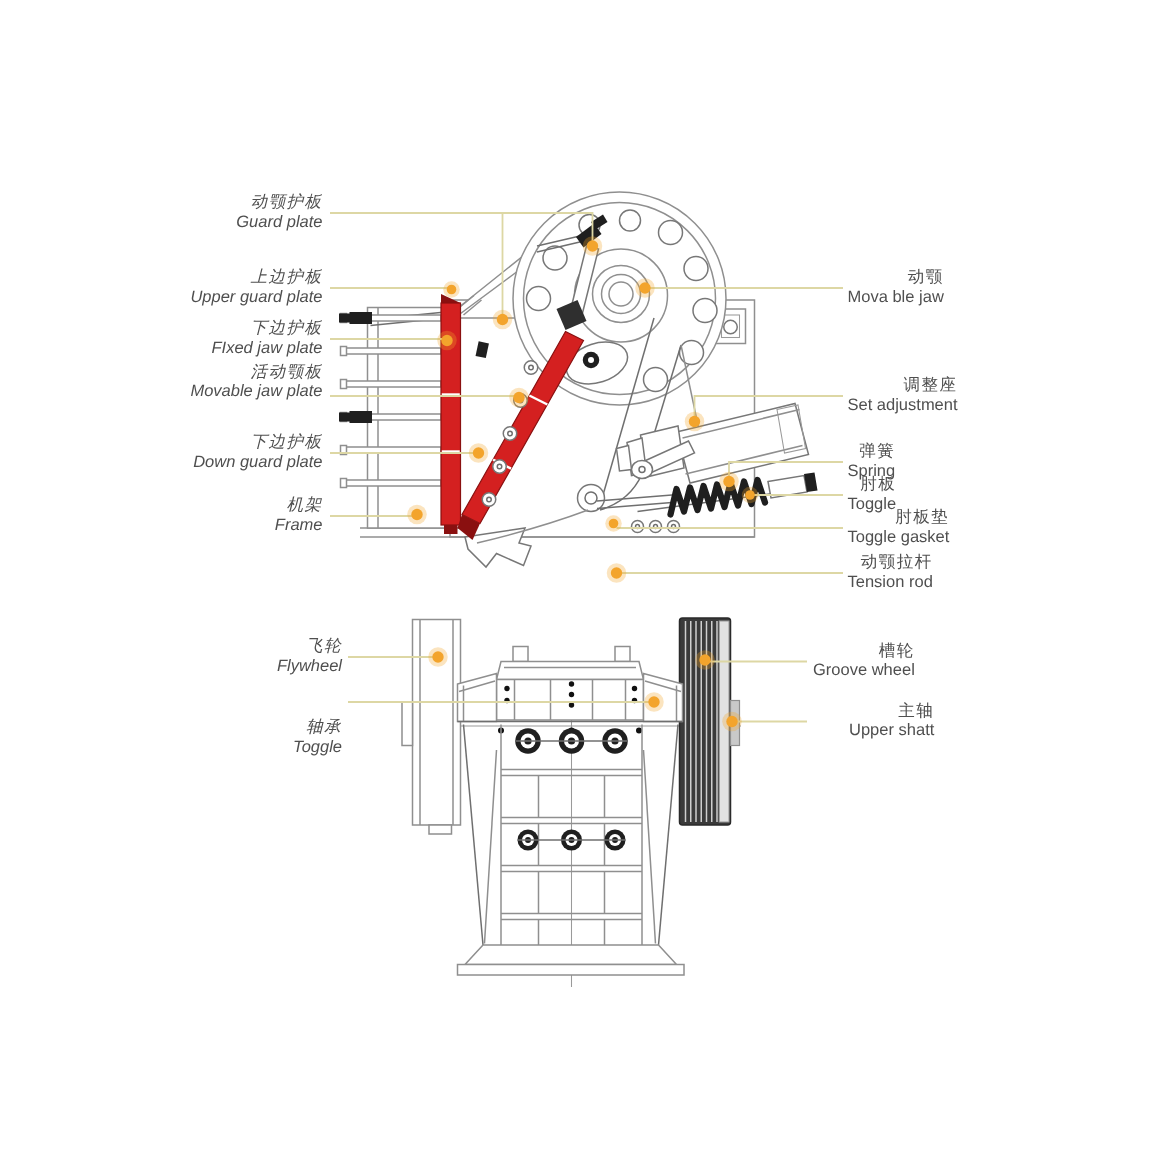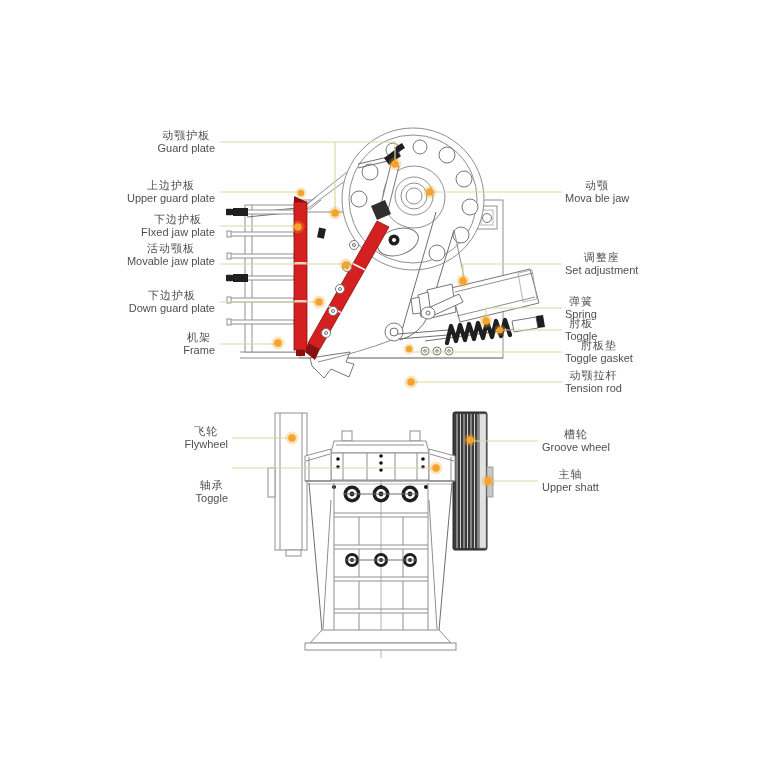--- a/index.html
+++ b/index.html
@@ -15,22 +15,22 @@
   .reddk{fill:var(--plate-dark);stroke:none;}
   .dk{fill:var(--dark);stroke:none;}
   .thin{stroke:#9a9a9a;fill:none;stroke-width:0.7;}
   .callout{stroke:var(--callout);fill:none;stroke-width:1.2;}
   .dot{fill:var(--marker);}
   .dothalo{fill:var(--marker);opacity:0.3;}
   .wdiv{stroke:#fff;stroke-width:1.6;fill:none;}
   .coil{stroke:var(--dark);stroke-width:4.2;fill:none;stroke-linejoin:round;stroke-linecap:round;}
   .lab{position:absolute;color:var(--text);font-size:11px;line-height:13px;white-space:nowrap;}
   .lab .cn{font-size:11px;letter-spacing:1px;}
-  .lab.right-col{text-align:center;}
-  .lab.left-col{text-align:center;}
+  .lab.right-col{text-align:right;}
+  .lab.left-col{text-align:right;font-style:italic;}
 </style>
 </head>
 <body>
 
 <div class="canvas">
 
 <svg width="768" height="768" viewBox="0 0 768 768">
 
   <g>
 
@@ -459,18 +459,18 @@
 </div>
 <div class="lab left-col" style="right:540px;top:479px">
   <div class="cn">轴承</div>
   <div class="en">Toggle</div>
 </div>
 
 <div class="lab right-col" style="left:542px;top:428px">
   <div class="cn">槽轮</div>
   <div class="en">Groove wheel</div>
 </div>
-<div class="lab right-col" style="left:542px;top:468px">
+<div class="lab right-col" style="left:566px;top:468px">
   <div class="cn">主轴</div>
   <div class="en">Upper shatt</div>
 </div>
 
 </div>
 
 </body></html>

